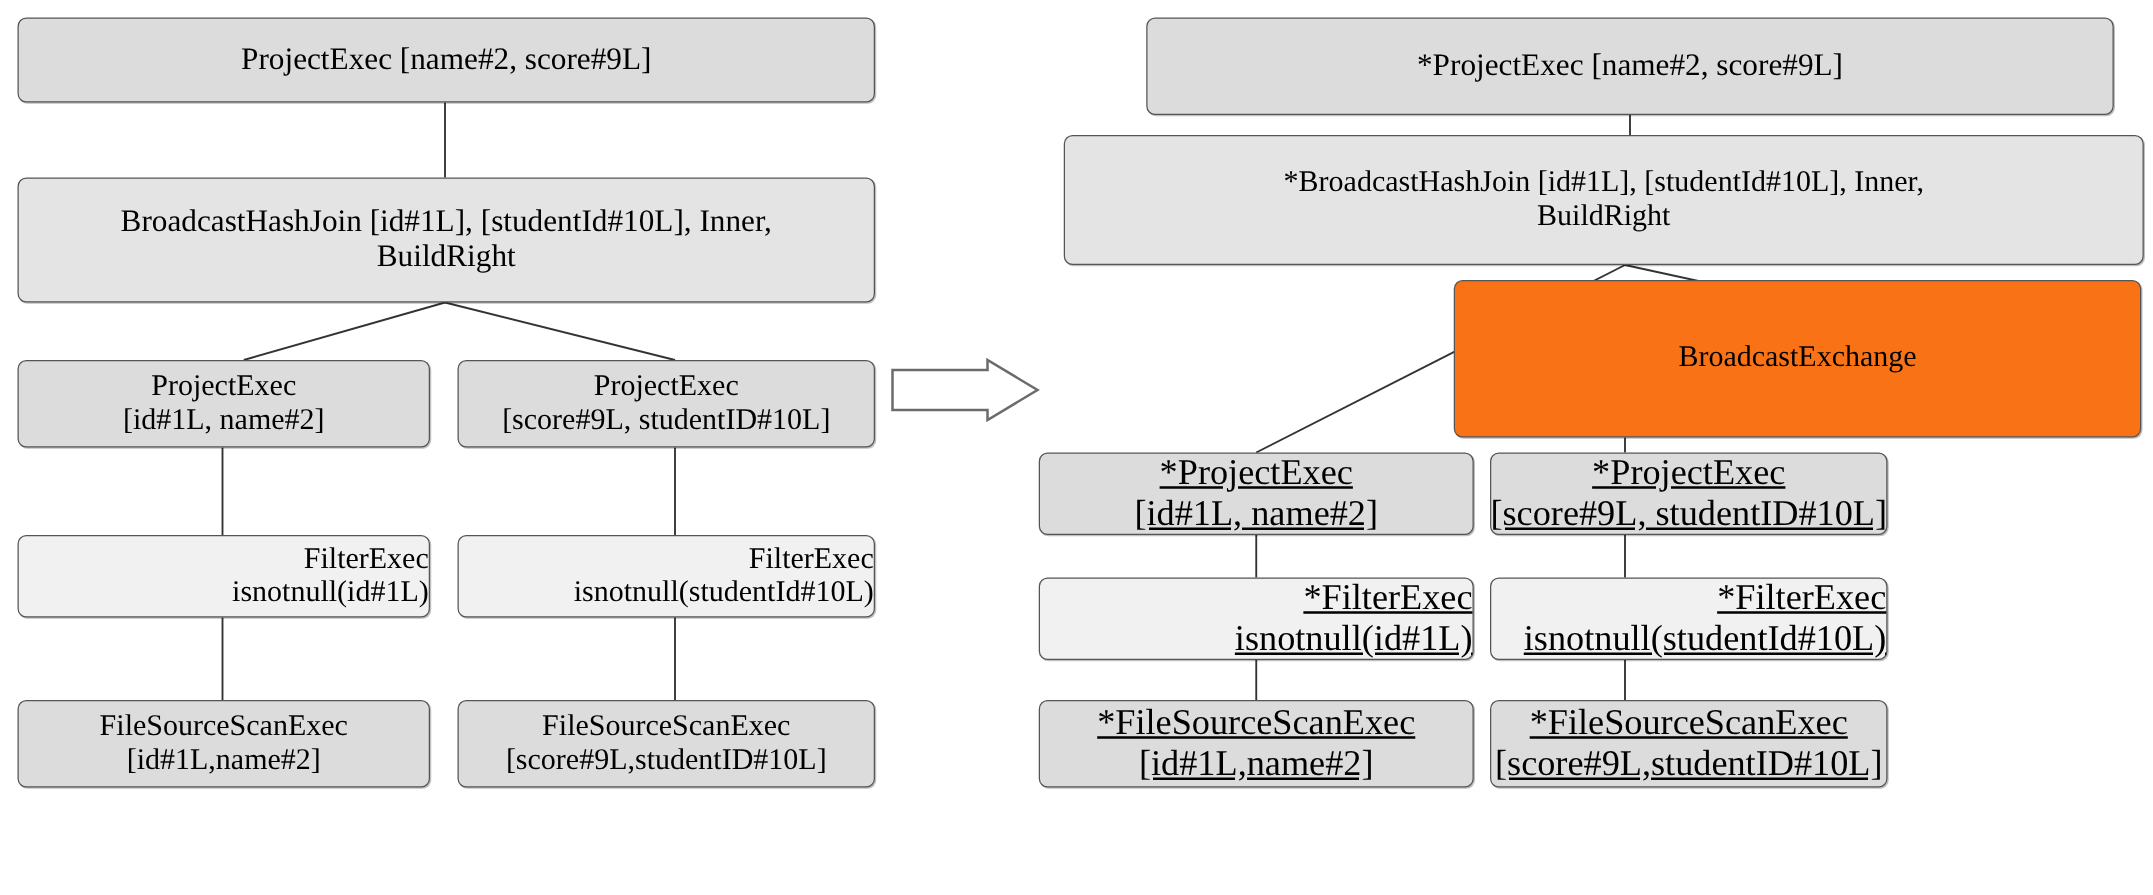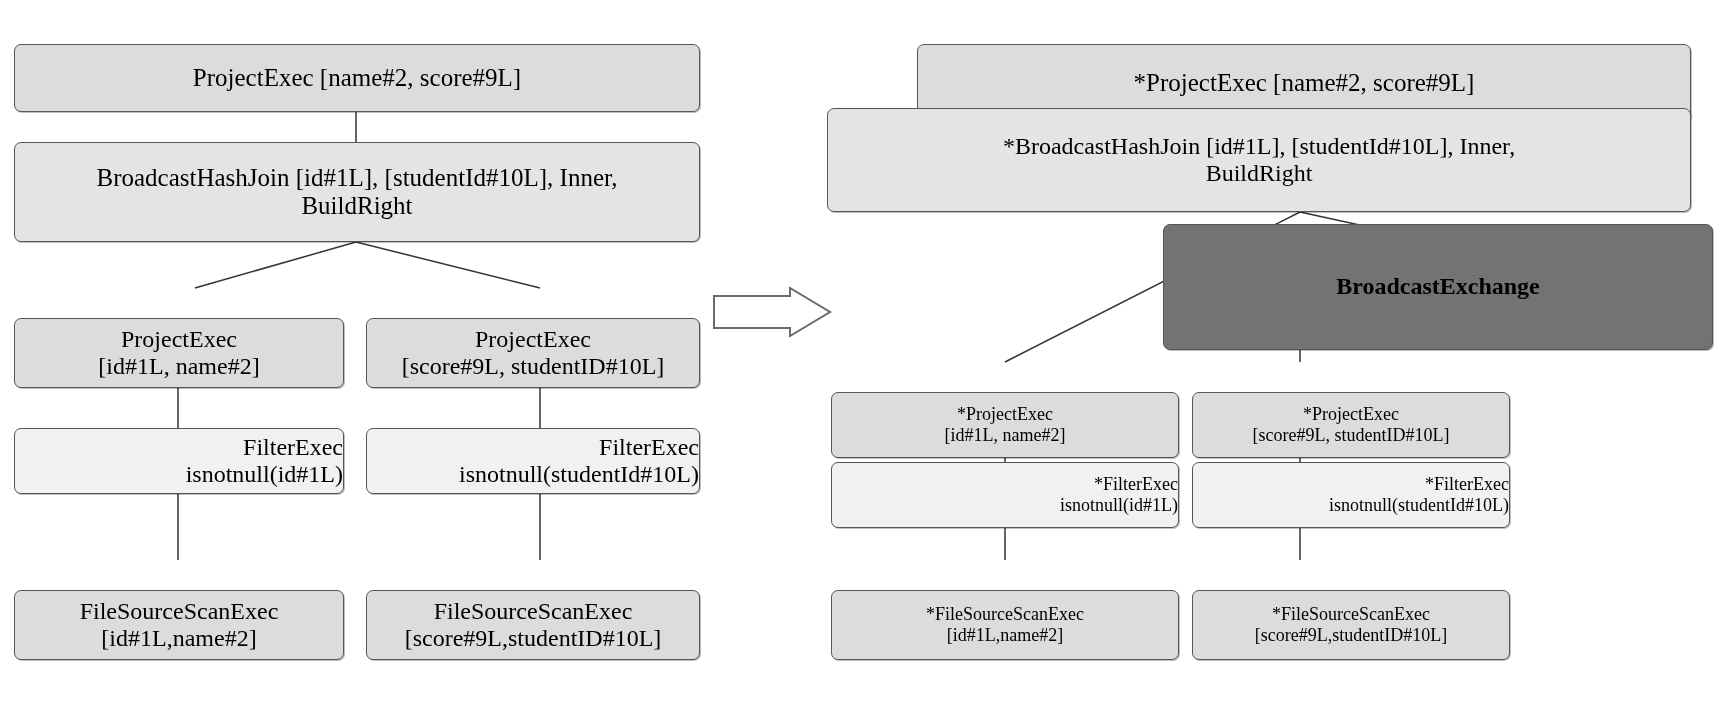--- a/index.html
+++ b/index.html
@@ -37,27 +37,27 @@
     justify-content: center;
     text-align: center;
     line-height: 1.14;
     box-shadow: 1px 1px 0 rgba(0,0,0,0.25);
     z-index: 2;
   }
   .node .line {
     display: block;
     white-space: nowrap;
   }
-  .fill-dark  { background: #dcdcdc; margin-top: 30px; }
+  .fill-dark  { background: #dcdcdc; }
   .fill-mid   { background: #e4e4e4; }
   .fill-light { background: #f1f1f1; align-items: flex-end; }
-  .fill-white { background: #737373; font-weight: bold; }
+  .fill-white { background: #f97316; }
   .big   { font-size: 25px; }
   .med   { font-size: 24px; }
-  .small { font-size: 18px; }
+  .small { font-size: 29px; text-decoration: underline; }
   .arrow-wrap {
     position: absolute;
     z-index: 3;
   }
 </style>
 </head>
 <body>
 
 <div id="canvas">
 
@@ -138,21 +138,21 @@
 
   <div class="node fill-dark med" style="left:366px; top:560px; width:334px; height:70px;">
     <span class="line">FileSourceScanExec</span>
     <span class="line">[score#9L,studentID#10L]</span>
   </div>
 
   <div class="node fill-dark big" style="left:917px; top:14px; width:774px; height:78px;">
     <span class="line">*ProjectExec [name#2, score#9L]</span>
   </div>
 
-  <div class="node fill-mid med" style="left:827px; top:108px; width:864px; height:104px;">
+  <div class="node fill-mid med" style="left:851px; top:108px; width:864px; height:104px;">
     <span class="line">*BroadcastHashJoin [id#1L], [studentId#10L], Inner,</span>
     <span class="line">BuildRight</span>
   </div>
 
   <div class="node fill-white med" style="left:1163px; top:224px; width:550px; height:126px;">
     <span class="line">BroadcastExchange</span>
   </div>
 
   <div class="node fill-dark small" style="left:831px; top:362px; width:348px; height:66px;">
     <span class="line">*ProjectExec</span>

